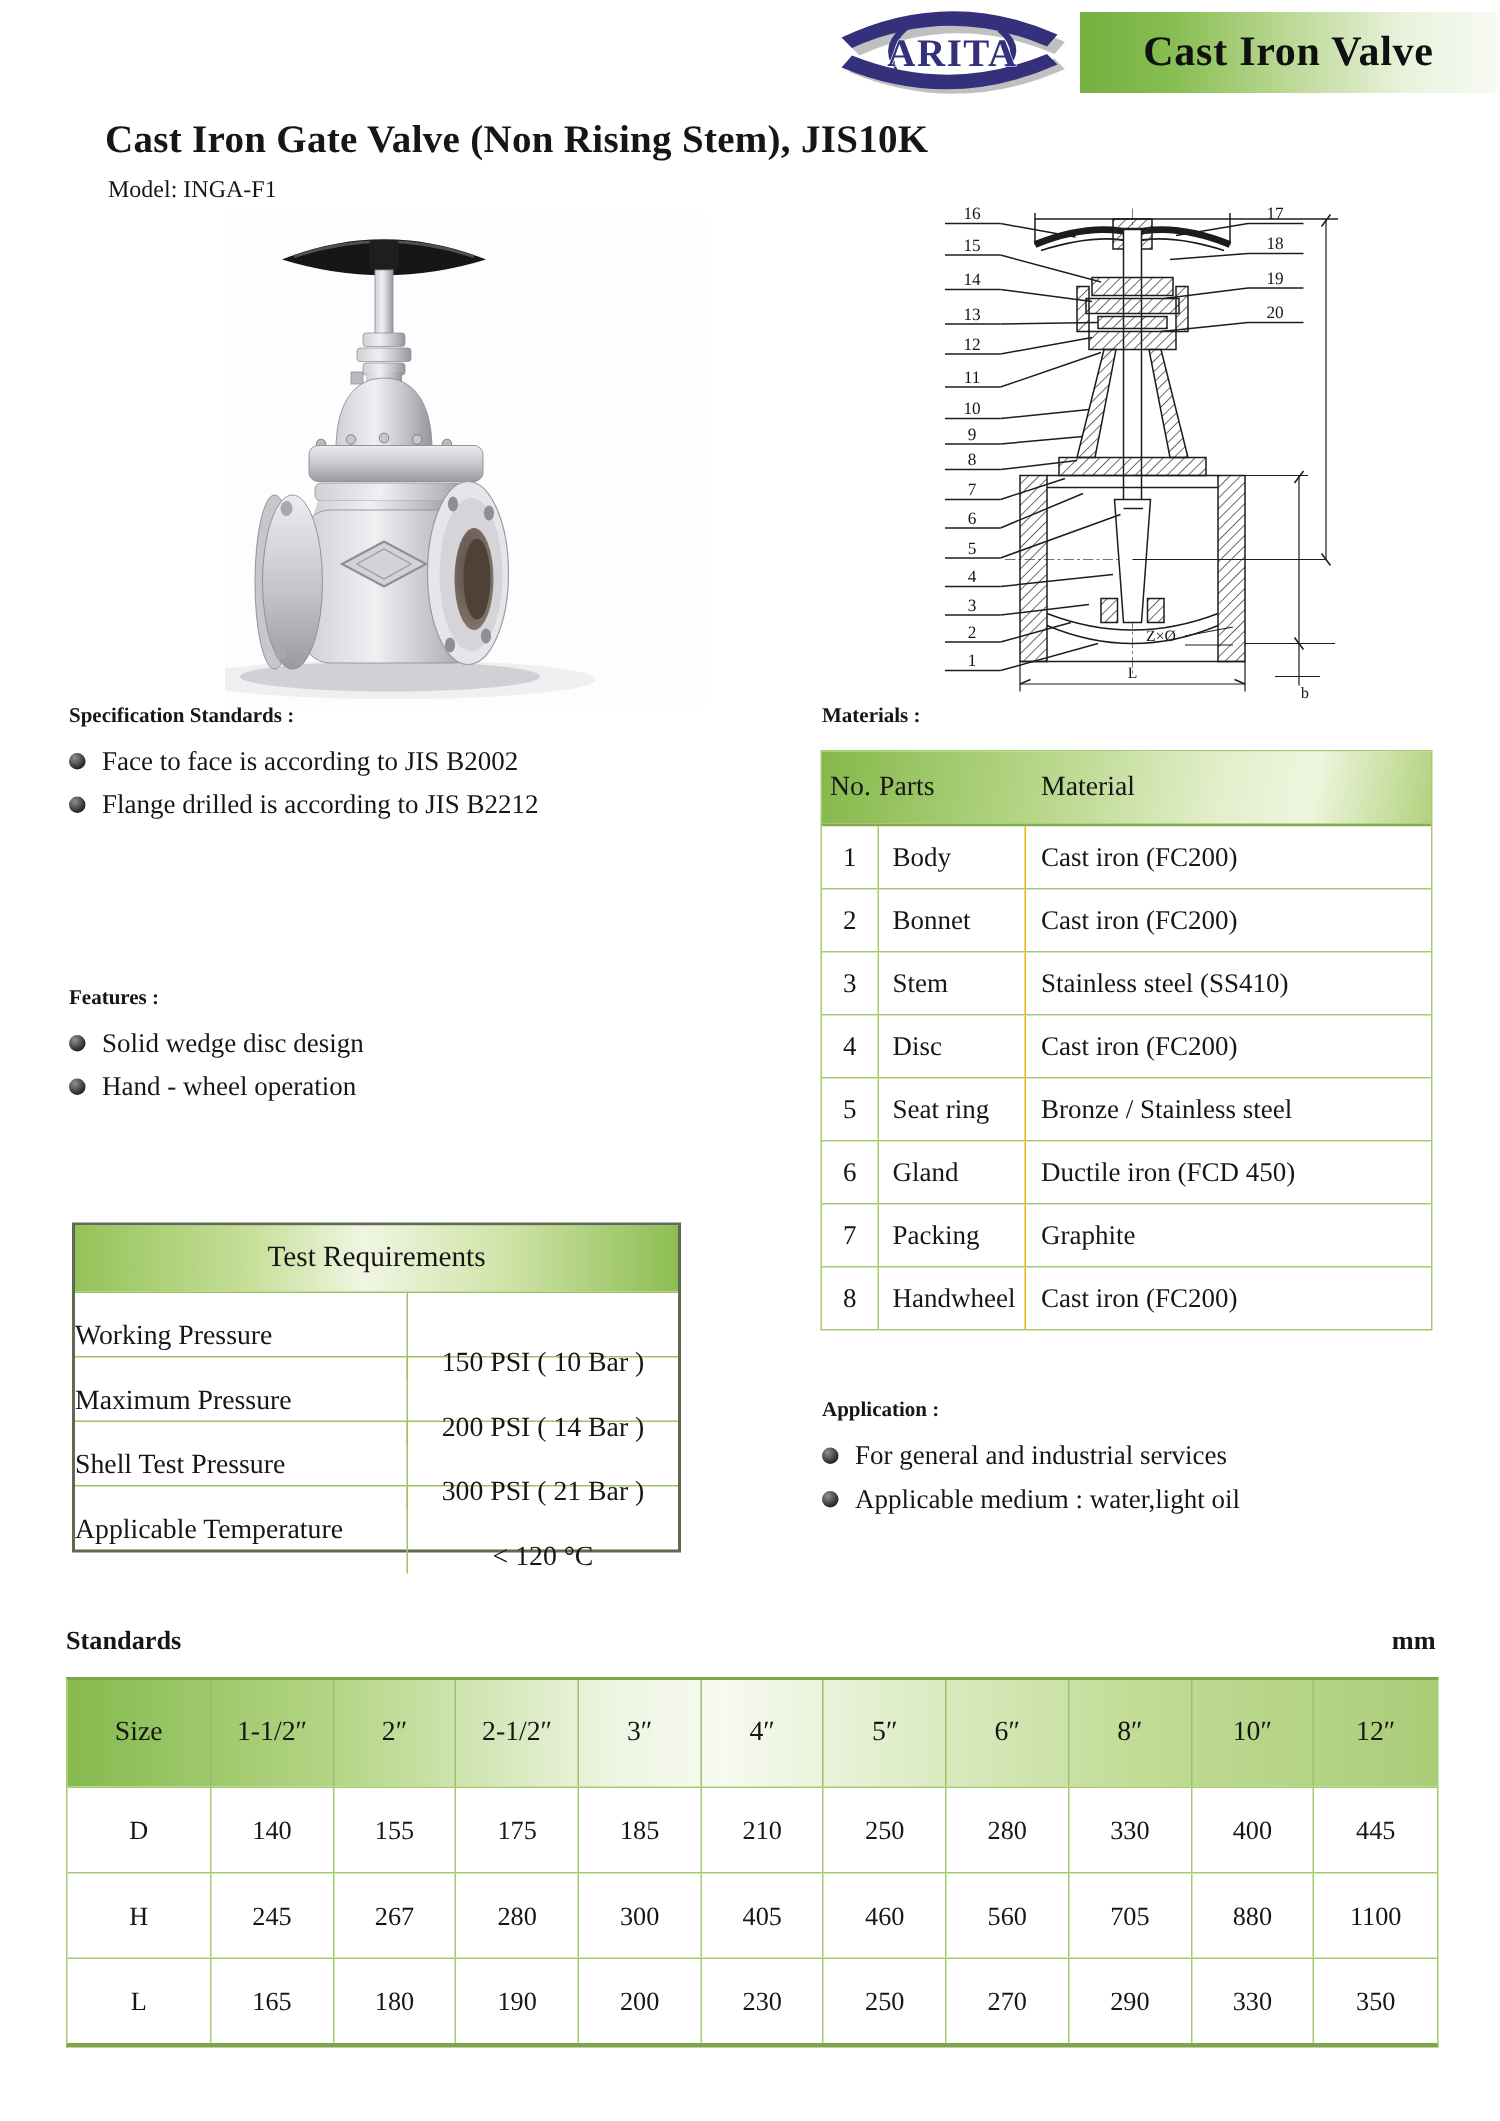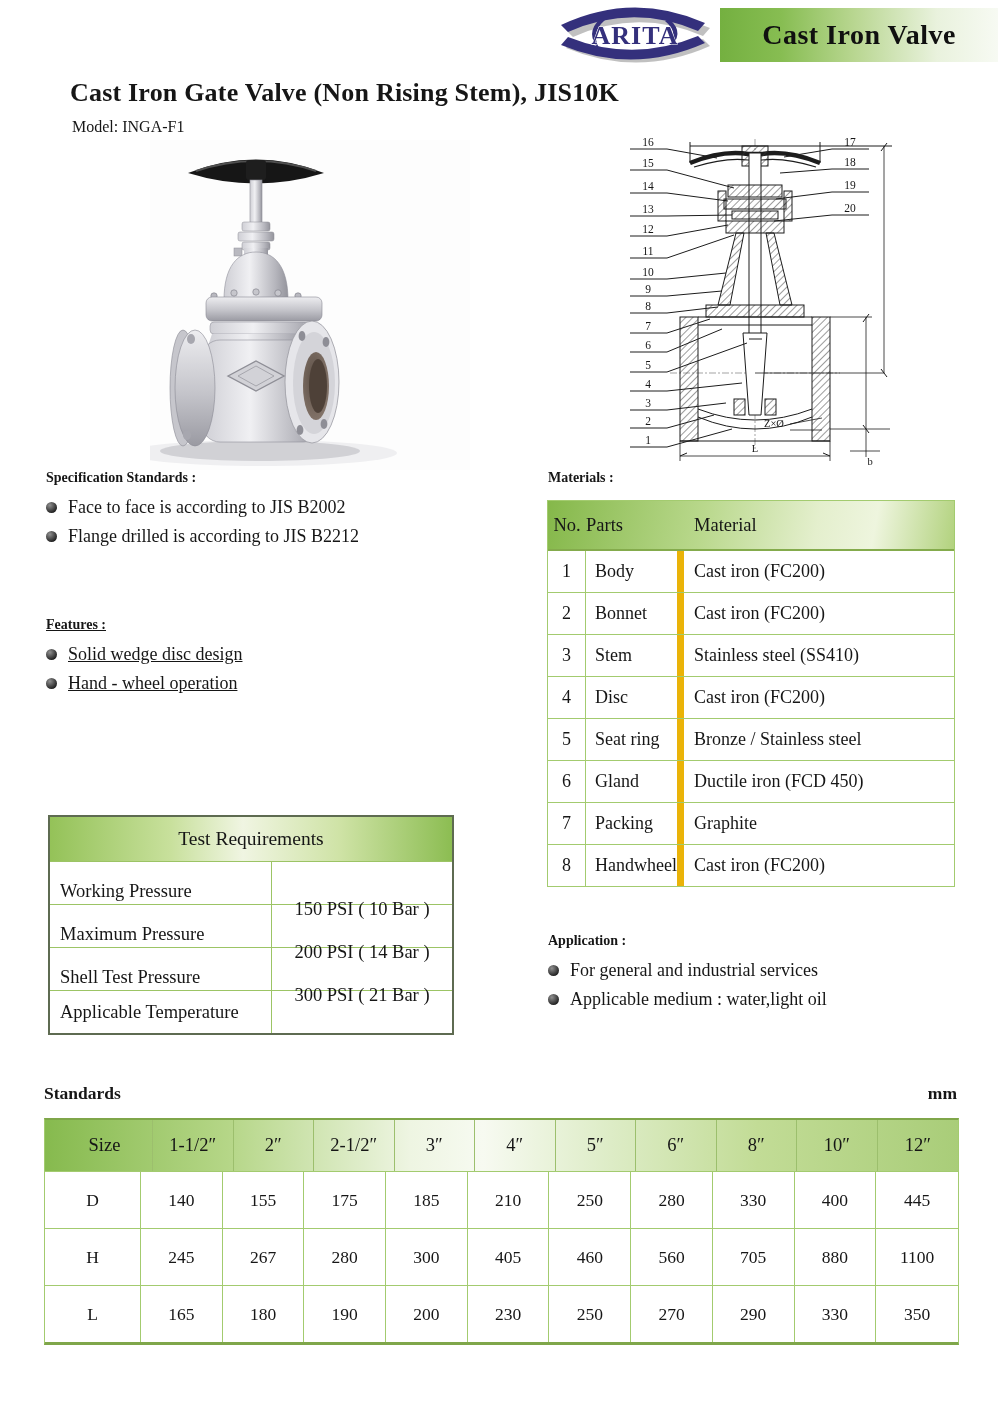--- a/index.html
+++ b/index.html
@@ -27,39 +27,39 @@
   .mat-header{display:grid;grid-template-columns:38px 98px 1fr;height:48px;align-items:center;font-size:18.5px;
               background:linear-gradient(100deg,#85b84a 0%,#b9d88c 38%,#e4efcd 66%,#eef5de 80%,#b2d27e 100%);
               border-bottom:2px solid #84ab4c;}
   .mat-header .hc1{text-align:center;}
   .mat-header .hc3{padding-left:10px;}
   .mat-row{display:grid;grid-template-columns:38px 98px 1fr;height:41px;align-items:stretch;
            border-top:1px solid #a3cb6f;font-size:18px;background:#fff;}
   .mat-row:nth-child(2){border-top:none;}
   .mat-c{display:flex;align-items:center;}
   .mat-no{justify-content:center;border-right:1px solid #a3cb6f;}
-  .mat-parts{padding-left:9px;border-right:7px solid #eab308;}
+  .mat-parts{padding-left:9px;border-right:1px solid #eab308;}
   .mat-mat{padding-left:10px;}
 
   
   .test-table{left:48px;top:815px;width:402px;border:2px solid #5e6b51;background:#fff;}
   .test-header{height:44px;display:flex;align-items:center;justify-content:center;font-size:19.5px;
                background:linear-gradient(to right,#94c258 0%,#c8e09c 30%,#f0f5e2 48%,#cfe3a6 72%,#8cbd52 100%);}
   .test-row{display:grid;grid-template-columns:222px 1fr;height:42px;border-top:1px solid #9cc465;font-size:18.5px;}
-  .test-label{display:flex;align-items:center;padding-left:10px;border-right:1px solid #9cc465;}
+  .test-label{display:flex;align-items:center;padding-left:0;border-right:1px solid #9cc465;}
   .test-value{display:flex;align-items:center;justify-content:center;margin-top:37px;}
 
   
   .dim-caption{left:44px;top:1083px;width:913px;display:flex;justify-content:space-between;
                font-size:17.5px;font-weight:bold;}
   .dim-table{left:44px;top:1118px;width:913px;border-top:2px solid #7fa64a;border-bottom:3px solid #7fa64a;
              border-left:1px solid #a3cb6f;border-right:1px solid #a3cb6f;background:#fff;}
-  .dim-header{display:grid;grid-template-columns:96px repeat(10,1fr);height:51px;align-items:center;
+  .dim-header{display:grid;grid-template-columns:96px repeat(10,1fr);height:71px;align-items:center;
               text-align:center;font-size:18.5px;
-              background:linear-gradient(to right,#86ba4e 0%,#b5d687 20%,#eef5e2 40%,#f7faf1 48%,#ddecc6 62%,#c2dc96 78%,#a9cd79 100%);padding-left:12px;}
+              background:linear-gradient(to right,#86ba4e 0%,#b5d687 20%,#eef5e2 40%,#f7faf1 48%,#ddecc6 62%,#c2dc96 78%,#a9cd79 100%);}
   .dim-header > div{border-right:1px solid #9cbf6d;height:100%;display:flex;align-items:center;justify-content:center;}
   .dim-header > div:last-child{border-right:none;}
   .dim-row{display:grid;grid-template-columns:96px repeat(10,1fr);height:56px;align-items:stretch;
            border-top:1px solid #a3cb6f;text-align:center;font-size:17.5px;}
   .dim-row > div{border-right:1px solid #a3cb6f;display:flex;align-items:center;justify-content:center;}
   .dim-row > div:last-child{border-right:none;}
 
   svg text{font-family:"Liberation Serif",serif;}
 </style>
 </head>
@@ -312,21 +312,21 @@
     <div class="bullet-row">
       <span class="bullet"></span>
       <span>Face to face is according to JIS B2002</span>
     </div>
     <div class="bullet-row">
       <span class="bullet"></span>
       <span>Flange drilled is according to JIS B2212</span>
     </div>
   </div>
 
-  <div class="abs section" style="left:46px;top:617px;text-decoration:underline;">
+  <div class="abs section" style="left:46px;top:658px;">
     <div class="sec-head">Features :</div>
     <div class="bullet-row">
       <span class="bullet"></span>
       <span>Solid wedge disc design</span>
     </div>
     <div class="bullet-row">
       <span class="bullet"></span>
       <span>Hand - wheel operation</span>
     </div>
   </div>
@@ -389,20 +389,21 @@
     <div class="test-row">
       <div class="test-label">Maximum Pressure</div>
       <div class="test-value">200 PSI ( 14 Bar )</div>
     </div>
     <div class="test-row">
       <div class="test-label">Shell Test Pressure</div>
       <div class="test-value">300 PSI ( 21 Bar )</div>
     </div>
     <div class="test-row">
       <div class="test-label">Applicable Temperature</div>
+      <div class="test-value">&lt; 120 °C</div>
     </div>
   </div>
 
   <div class="abs section" style="left:548px;top:933px;">
     <div class="sec-head">Application :</div>
     <div class="bullet-row">
       <span class="bullet"></span>
       <span>For general and industrial services</span>
     </div>
     <div class="bullet-row">

